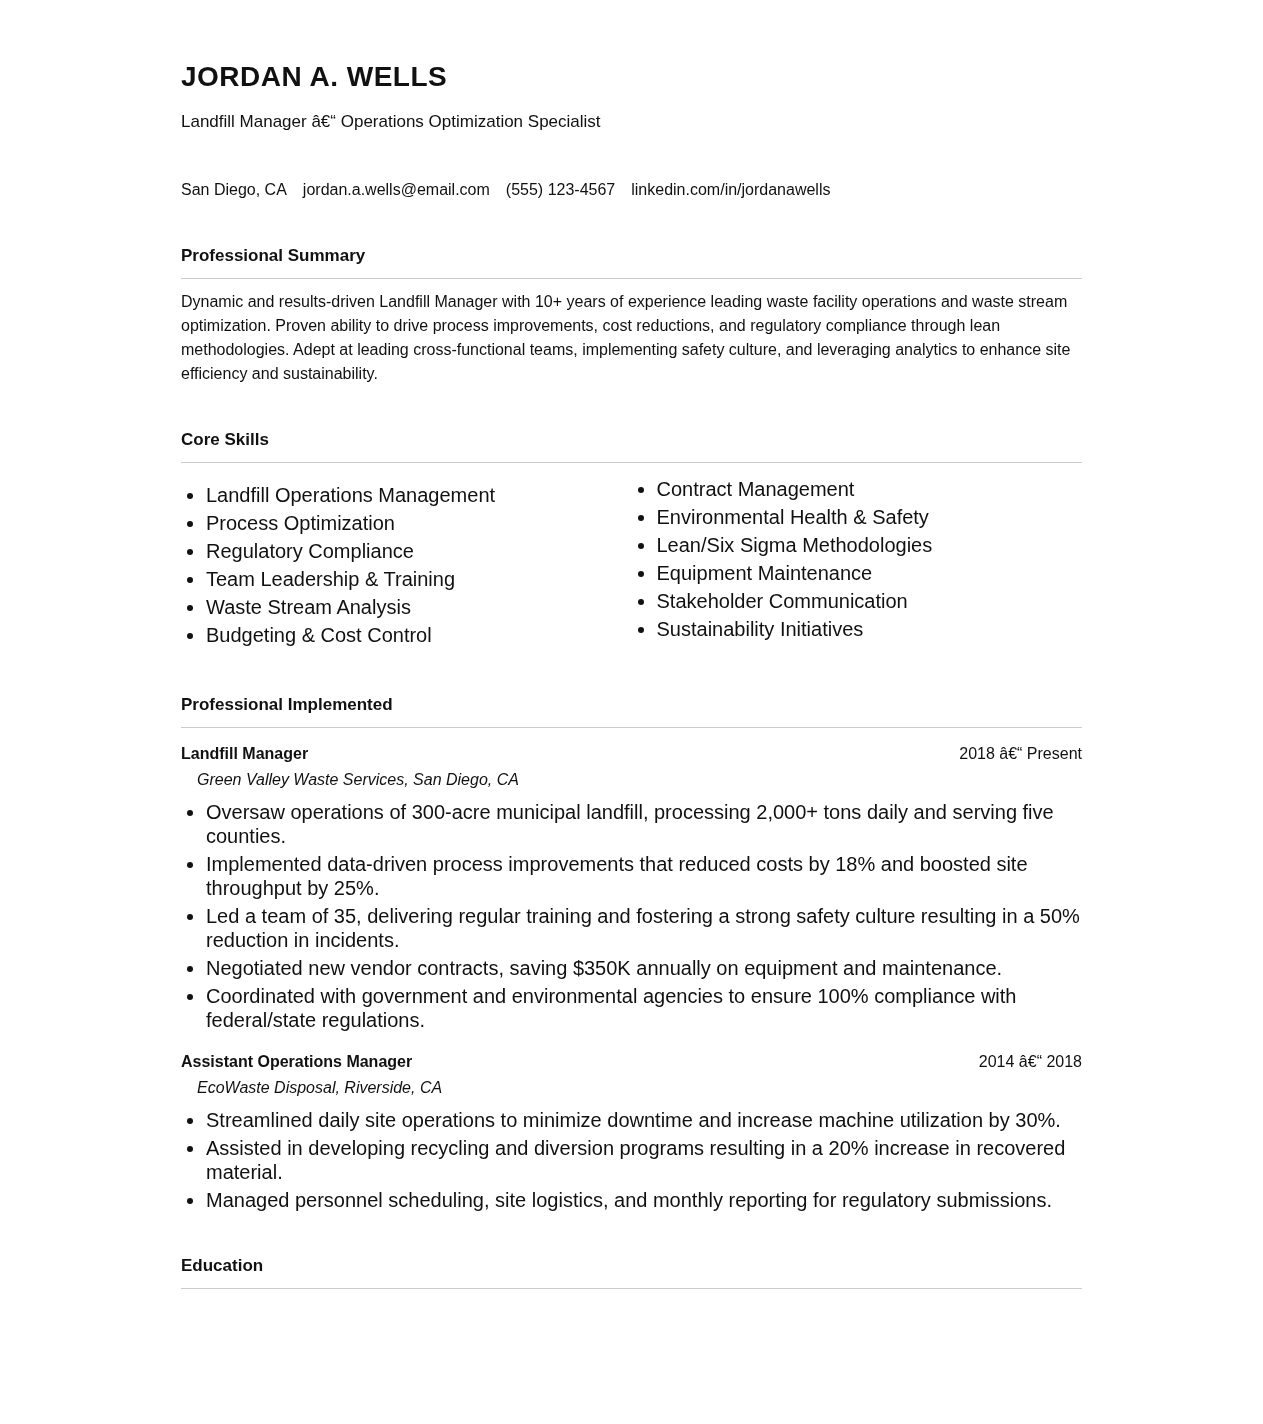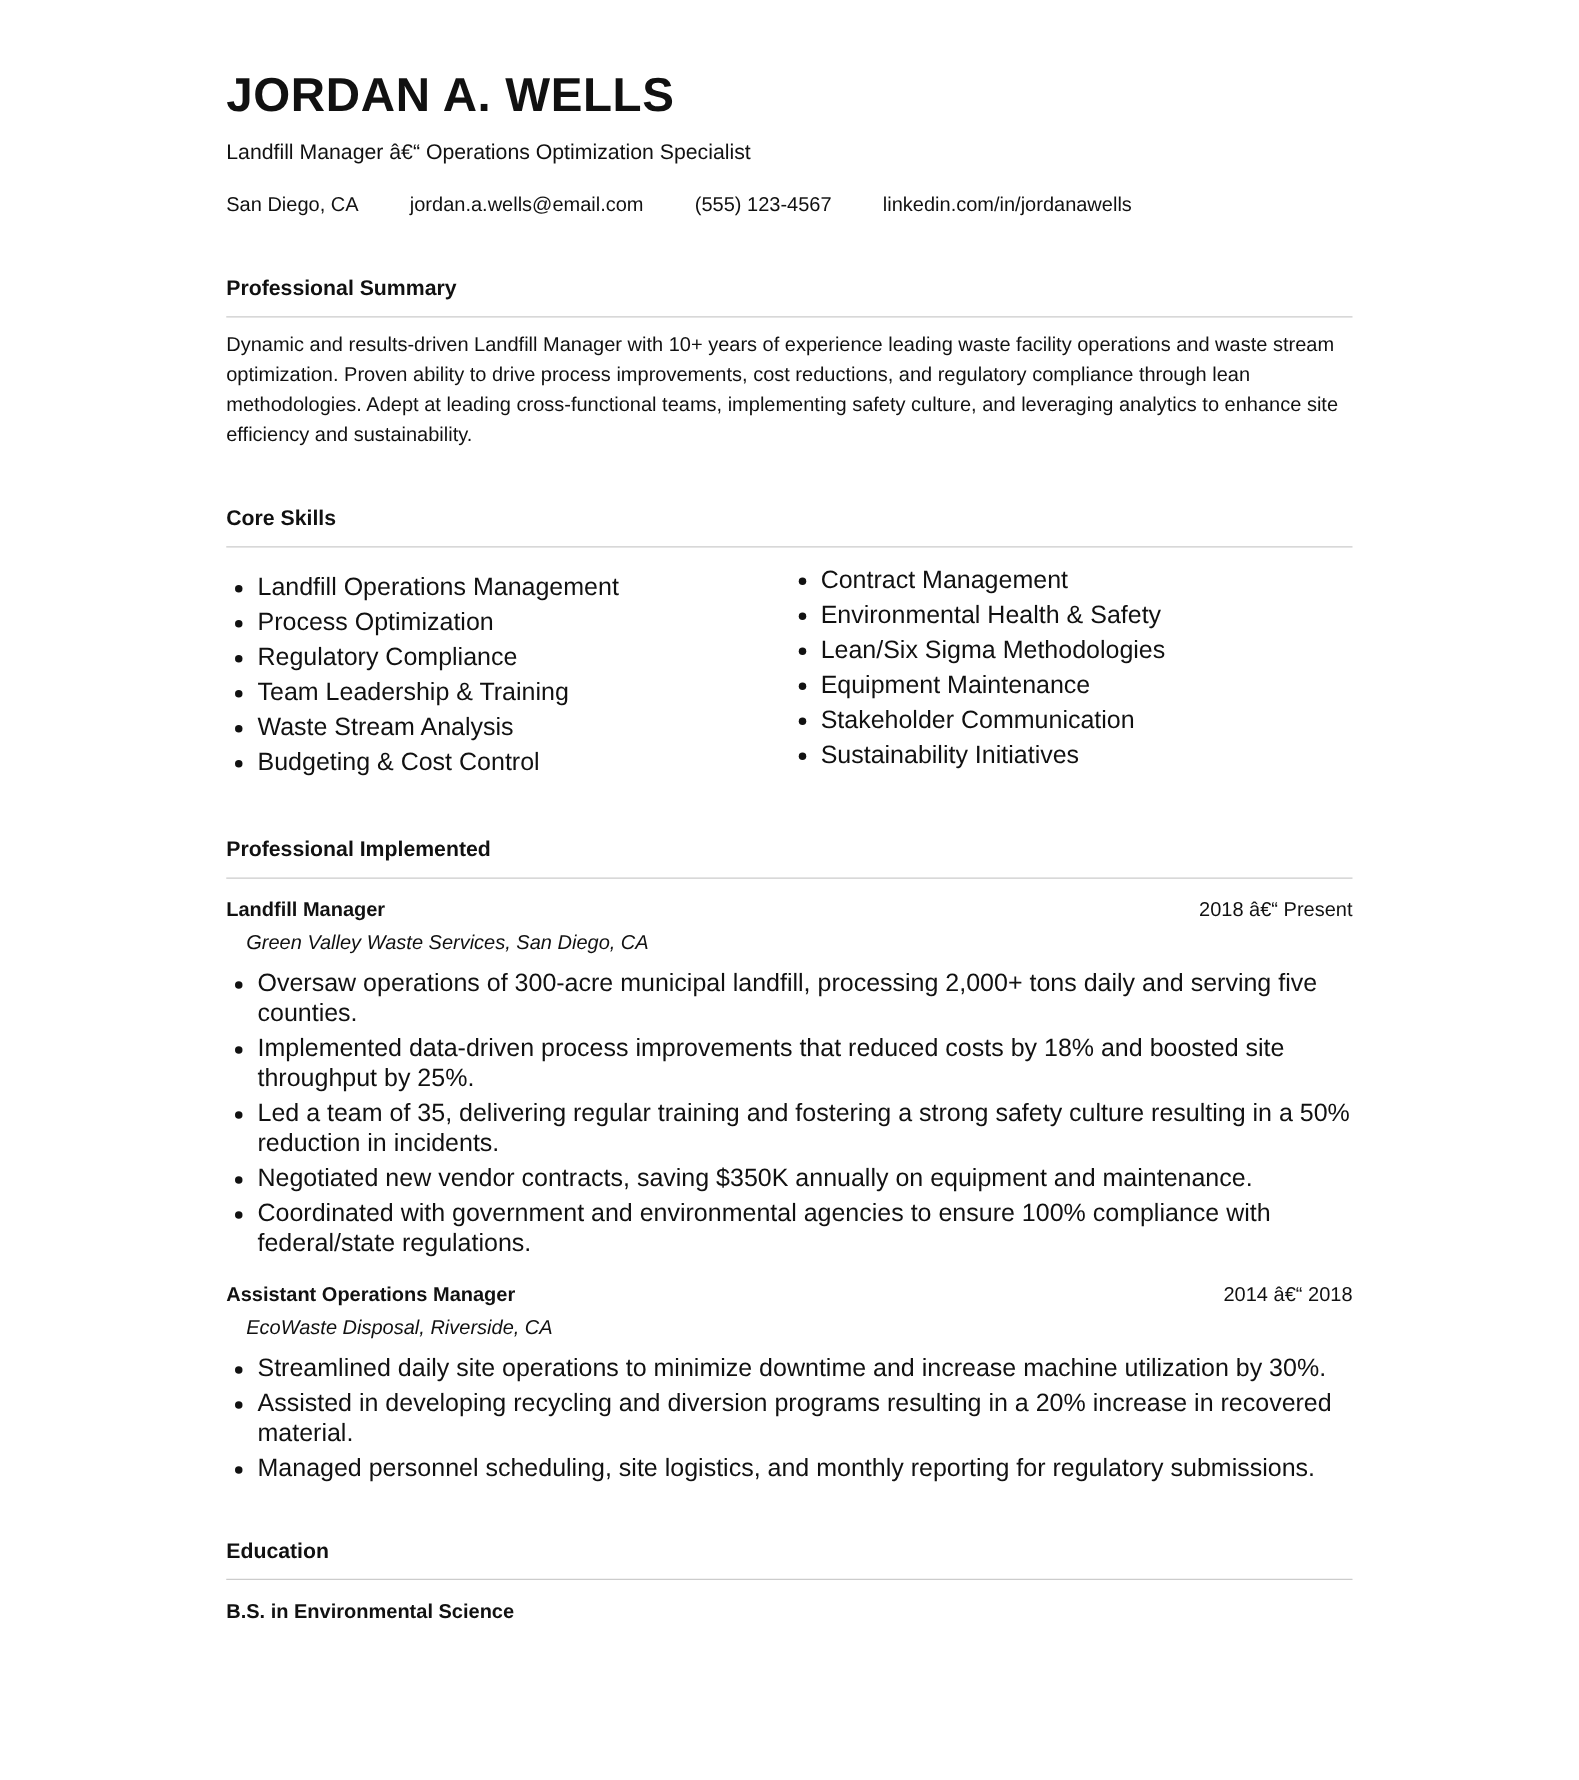--- a/index.html
+++ b/index.html
@@ -14,35 +14,35 @@
   .clip {
     height: 1301px;
     overflow: hidden;
   }
   .resume {
     width: 901px;
     margin: 0 auto;
     padding-top: 57px;
   }
   h1 {
-    font-size: 38px;
+    font-size: 28px;
     line-height: 40px;
     margin: 0;
     font-weight: bold;
     letter-spacing: 0.5px;
   }
   .subtitle {
     font-size: 17px;
     line-height: 25px;
     margin: 12px 0 0;
   }
   .contact {
     display: flex;
-    gap: 41px;
-    margin-top: 19px;
+    gap: 16px;
+    margin-top: 44px;
     font-size: 16px;
     line-height: 24px;
     align-items: center;
   }
   h2 {
     font-size: 17px;
     line-height: 23px;
     margin: 42px 0 0;
     padding-bottom: 11px;
     border-bottom: 1px solid #cccccc;

